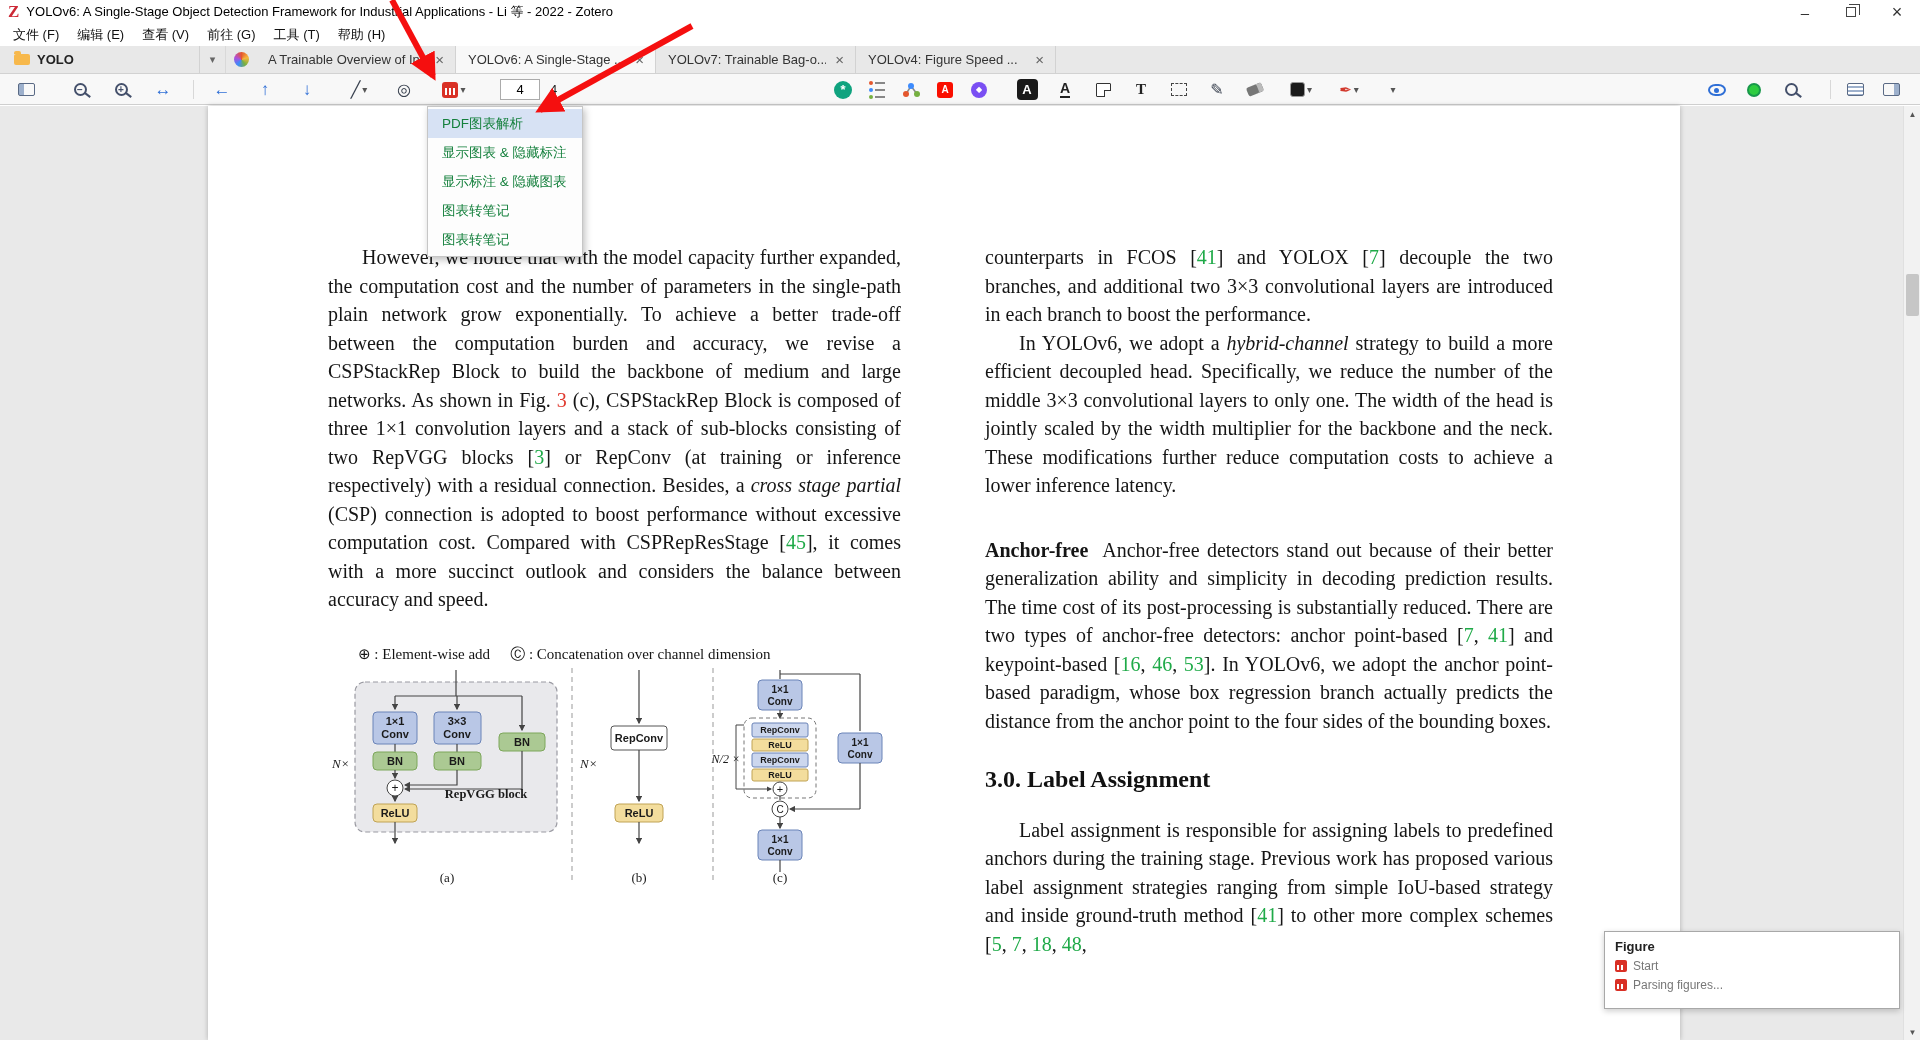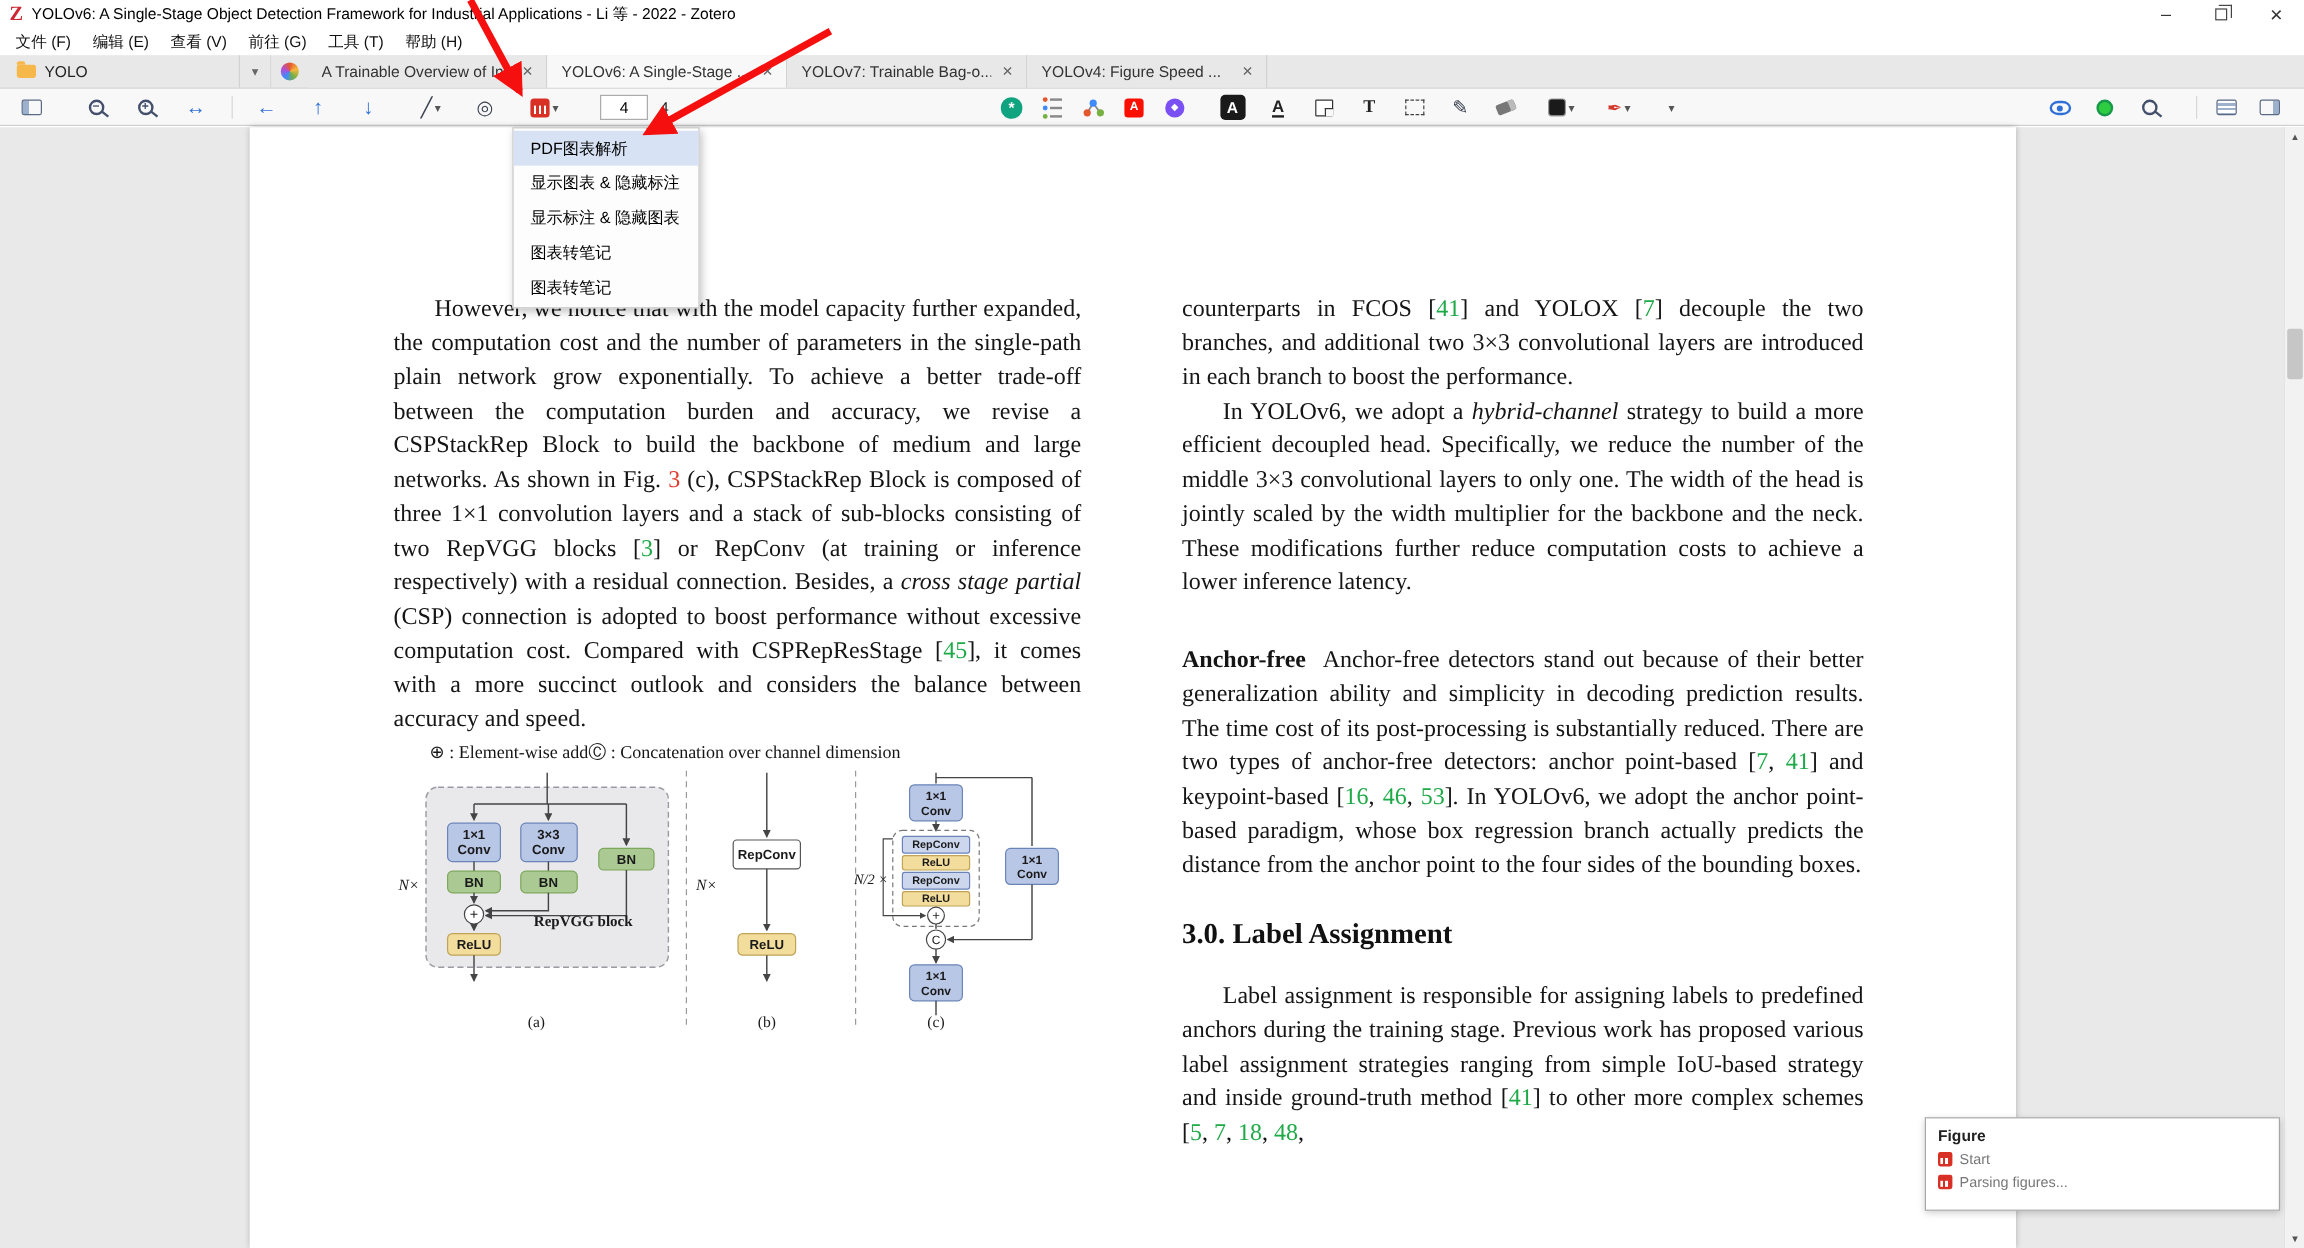--- a/index.html
+++ b/index.html
@@ -17,21 +17,21 @@
   .win-btn { width:46px; height:24px; display:flex; align-items:center; justify-content:center; font-size:15px; color:#333; }
   .restore-glyph { width:10px; height:10px; border:1.2px solid #444; position:relative; }
   .restore-glyph::before { content:''; position:absolute; left:2px; top:-4px; width:10px; height:10px; border:1.2px solid #444; border-left:none; border-bottom:none; }
 
   
   .menubar { height:22px; display:flex; align-items:center; background:#fff; padding-left:4px; }
   .menu-item { font-size:13px; padding:0 9px; color:#111; }
 
   
   .tabbar { height:28px; background:#e8e8e8; display:flex; align-items:stretch; border-bottom:1px solid #d2d2d2; }
-  .lib-tab { width:200px; display:flex; align-items:center; gap:7px; padding:0 10px 0 14px; font-size:13px; border-right:1px solid #d2d2d2; }
+  .lib-tab { width:200px; display:flex; align-items:center; gap:7px; padding:0 10px 0 14px; font-size:13px; border-right:1px solid #d2d2d2;font-weight:bold; }
   .folder-icon { width:16px; height:11px; background:#f7b84b; border-radius:2px; position:relative; display:inline-block; }
   .folder-icon::before { content:''; position:absolute; top:-3px; left:0; width:7px; height:3px; background:#f7b84b; border-radius:2px 2px 0 0; }
   .tab-chevron-btn { width:26px; display:flex; align-items:center; justify-content:center; color:#666; font-size:11px; border-right:1px solid #d9d9d9; }
   .pinwheel-btn { width:30px; display:flex; align-items:center; justify-content:center; }
   .pinwheel { width:15px; height:15px; border-radius:50%; background:conic-gradient(#e4572e,#f6b73c,#76b041,#3d8bfd,#b14fd8,#e4572e); }
   .doc-tab { width:200px; display:flex; align-items:center; gap:6px; padding:0 8px 0 12px; font-size:13px; color:#333; border-right:1px solid #d2d2d2; background:#e8e8e8; }
   .doc-tab.active { background:#f8f8f8; }
   .doc-tab .tab-label { white-space:nowrap; overflow:hidden; flex:1; }
   .tab-close { color:#666; font-size:15px; padding:0 3px; }
 
@@ -83,34 +83,34 @@
   
   .content { position:absolute; top:106px; left:0; right:0; bottom:0; background:#e9e9e9; }
   .pdf-page { position:absolute; left:208px; top:0; width:1472px; height:934px; background:#fff; box-shadow:0 0 5px rgba(0,0,0,.25); }
   .col { position:absolute; top:137px; font-family:"Liberation Serif", serif; font-size:20px; line-height:28.5px; color:#151515; text-align:justify; }
   .col-left  { left:120px; width:573px; }
   .col-right { left:777px; width:568px; }
   .para { margin:0; }
   .para.indent { text-indent:34px; }
   .para-anchor { margin-top:36px; }
   .sec-heading { font-size:24px; font-weight:bold; margin:30px 0 22px 0; font-family:"Liberation Serif", serif; color:#111; }
-  .fig-legend { padding-left:30px; font-size:15px; display:flex; white-space:nowrap; }
+  .fig-legend { margin-top:26px; padding-left:30px; font-size:15px; display:flex; gap:20px; white-space:nowrap; }
   .fig-svg text { font-family:"Liberation Sans", sans-serif; fill:#1a1a1a; }
   .fig-svg .serif { font-family:"Liberation Serif", serif; }
 
   
   .scrollbar { position:absolute; top:0; right:0; bottom:0; width:17px; background:#f2f2f2; border-left:1px solid #e0e0e0; }
   .sb-arrow { position:absolute; left:0; width:17px; height:16px; display:flex; align-items:center; justify-content:center; font-size:8px; color:#555; }
   .sb-up { top:0; } .sb-down { bottom:0; }
   .sb-thumb { position:absolute; left:2px; top:168px; width:13px; height:42px; background:#c6c6c6; border-radius:2px; }
 
   
   .plugin-menu { position:absolute; left:427px; top:106px; width:156px; background:#fdfdfd;
     border:1px solid #c6c6c6; box-shadow:2px 3px 7px rgba(0,0,0,.25); z-index:50; padding:2px 0; }
-  .plugin-menu-item { height:29px; display:flex; align-items:center; padding-left:14px; font-size:13.5px; color:#000000; }
+  .plugin-menu-item { height:29px; display:flex; align-items:center; padding-left:14px; font-size:13.5px; color:#15803d; }
   .plugin-menu-item.highlighted { background:#d7e2f4; }
 
   
   .figure-popup { position:absolute; left:1604px; top:931px; width:296px; height:78px; background:#fff;
     border:1px solid #a8a8a8; box-shadow:0 2px 6px rgba(0,0,0,.2); z-index:50; padding:7px 10px; }
   .figure-popup .fp-title { font-size:13px; font-weight:bold; color:#222; }
   .fp-row { display:flex; align-items:center; gap:6px; margin-top:5px; font-size:12px; color:#777; }
   .mini-pdf { width:12px; height:12px; background:#d93025; border-radius:2px; position:relative; flex:none; }
   .mini-pdf::after { content:''; position:absolute; left:2px; right:2px; bottom:2px; height:5px;
     background:repeating-linear-gradient(90deg,#fff 0 2px, transparent 2px 4px); }

